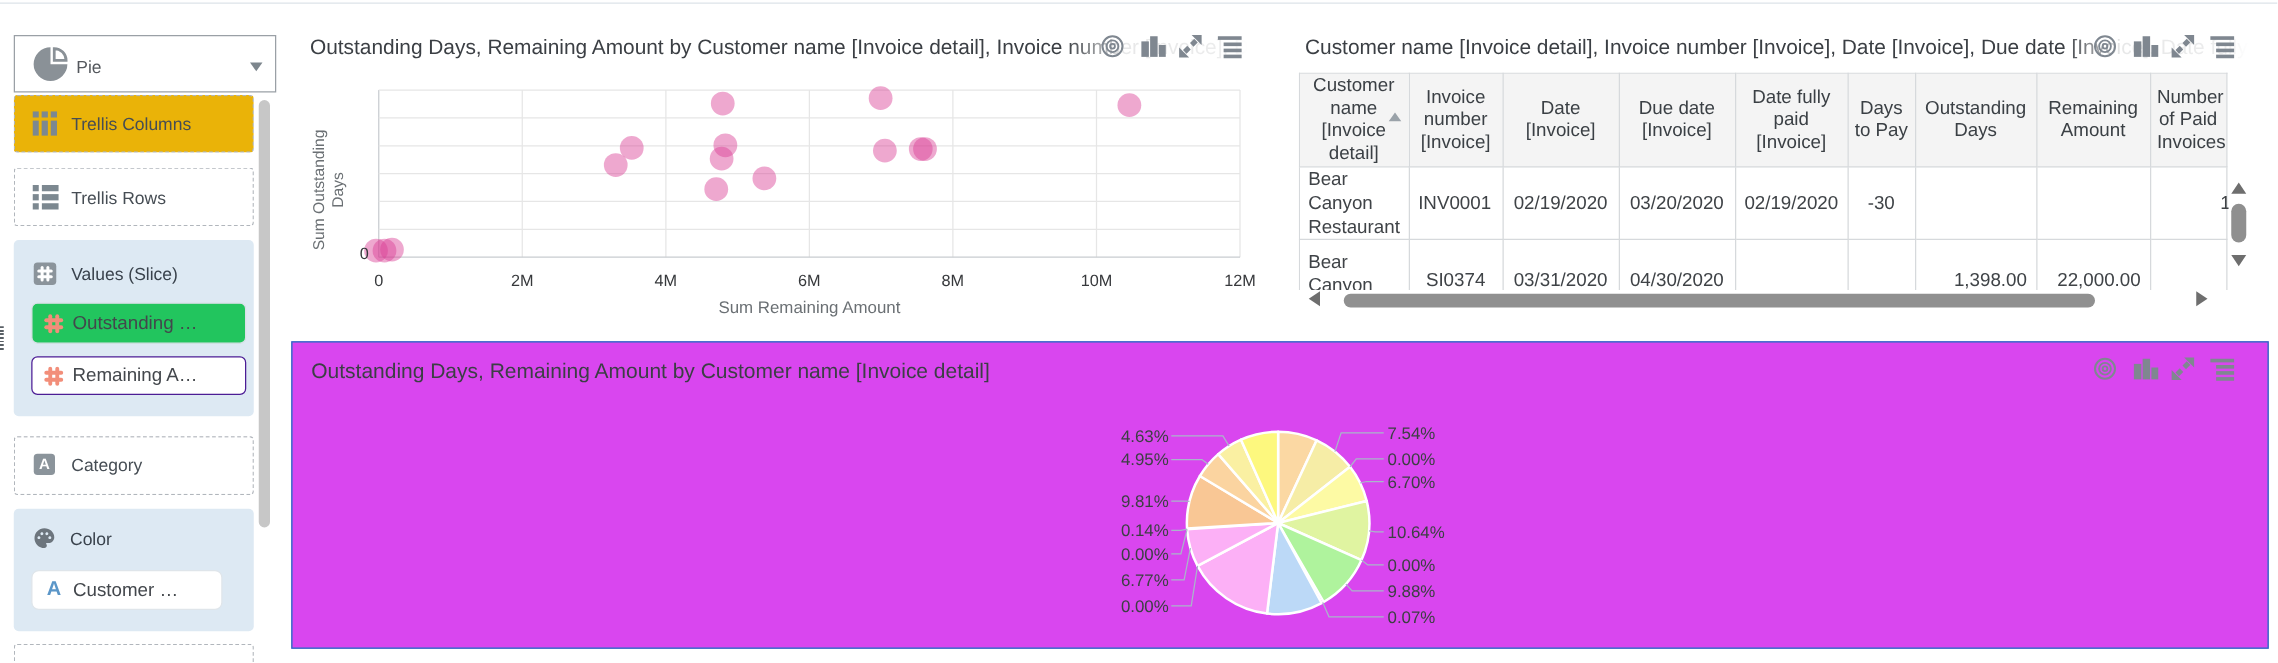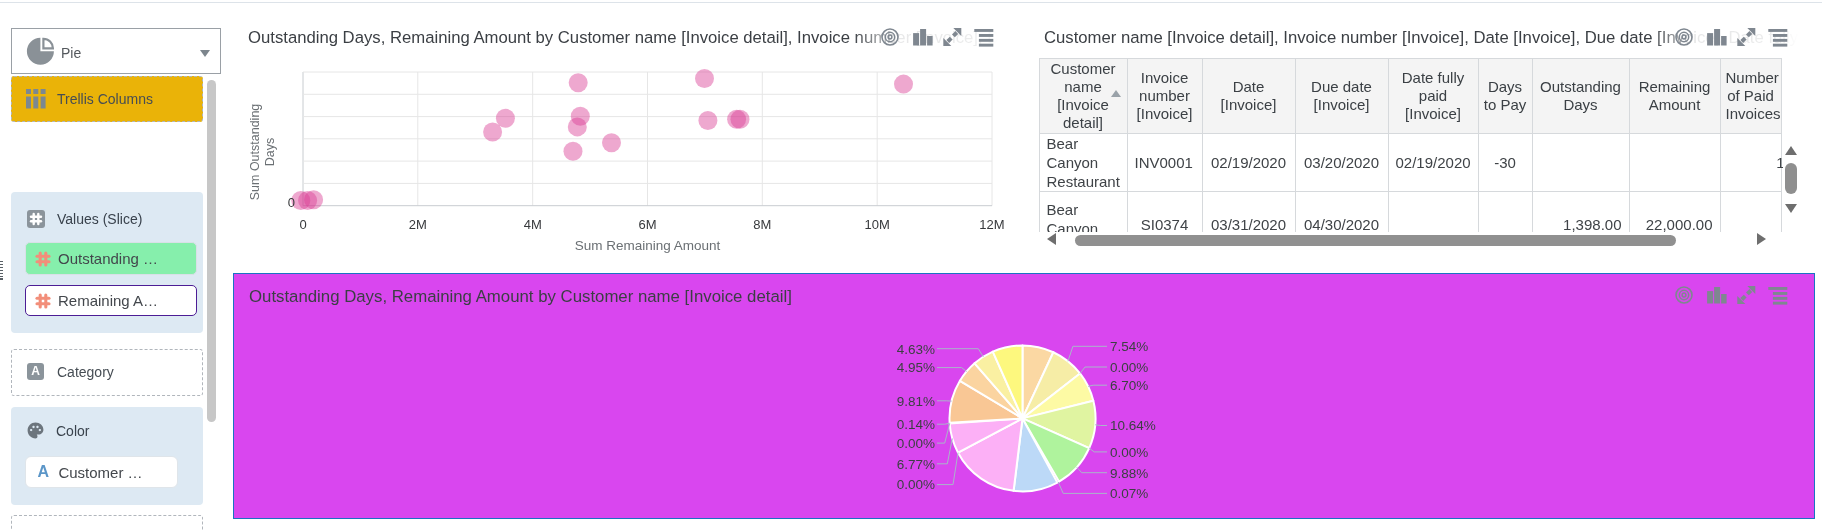--- a/index.html
+++ b/index.html
@@ -27,32 +27,45 @@
           <rect x="7.3" y="0" width="5" height="5"></rect>
           <rect x="14.6" y="0" width="5" height="5"></rect>
         <rect x="0" y="7.5" width="5" height="12"></rect>
           <rect x="7.3" y="7.5" width="5" height="12"></rect>
           <rect x="14.6" y="7.5" width="5" height="12"></rect>
       </g>
     </svg>
     <span class="abs" style="left:45px;top:14px;font-size:14px;color:#464d54">Trellis Columns</span>
   </div>
 
+  <div class="abs" style="left:11px;top:134px;width:192px;height:47px;border:1px dashed #b1b6bc;border-radius:3px;background:#fff">
+    <svg class="abs" style="left:14px;top:13px" width="21" height="20" viewBox="0 0 21 20">
+      <g fill="#7c8890">
+        <rect x="0" y="0" width="5" height="5"></rect>
+          <rect x="7.5" y="0" width="13.5" height="5"></rect>
+        <rect x="0" y="7.3" width="5" height="5"></rect>
+          <rect x="7.5" y="7.3" width="13.5" height="5"></rect>
+        <rect x="0" y="14.6" width="5" height="5"></rect>
+          <rect x="7.5" y="14.6" width="13.5" height="5"></rect>
+      </g>
+    </svg>
+    <span class="abs" style="left:45px;top:15px;font-size:14px;color:#464d54">Trellis Rows</span>
+  </div>
 
   <div class="abs" style="left:11px;top:192px;width:192px;height:141px;background:#dde9f3;border-radius:4px">
     <div class="abs" style="left:15.8px;top:17.5px;width:18px;height:18px;background:#8b949b;border-radius:3px"><svg width="18" height="18" viewBox="0 0 18 18">
           <g stroke="#fff" stroke-width="2.4" stroke-linecap="round">
             <line x1="6.7" y1="4" x2="6.7" y2="14"></line>
             <line x1="11.3" y1="4" x2="11.3" y2="14"></line>
             <line x1="4" y1="6.7" x2="14" y2="6.7"></line>
             <line x1="4" y1="11.3" x2="14" y2="11.3"></line>
           </g>
         </svg></div>
     <span class="abs" style="left:46px;top:19px;font-size:14px;color:#39424c">Values (Slice)</span>
-    <div class="abs" style="left:14px;top:49.5px;width:172px;height:33px;background:#86efac;border:1px solid #d9e0e7;border-radius:5px">
+    <div class="abs" style="left:14px;top:49.5px;width:172px;height:33px;background:#22c55e;border:1px solid #d9e0e7;border-radius:5px">
       <svg class="abs" style="left:9px;top:8px" width="16" height="16" viewBox="0 0 16 16">
           <g stroke="#f28e7a" stroke-width="3.1" stroke-linecap="round">
             <line x1="5.2" y1="2" x2="5.2" y2="14"></line>
             <line x1="10.8" y1="2" x2="10.8" y2="14"></line>
             <line x1="2" y1="5.2" x2="14" y2="5.2"></line>
             <line x1="2" y1="10.8" x2="14" y2="10.8"></line>
           </g>
         </svg>
       <span class="abs" style="left:32px;top:7px;font-size:15px;color:#43474c">Outstanding …</span>
     </div>

